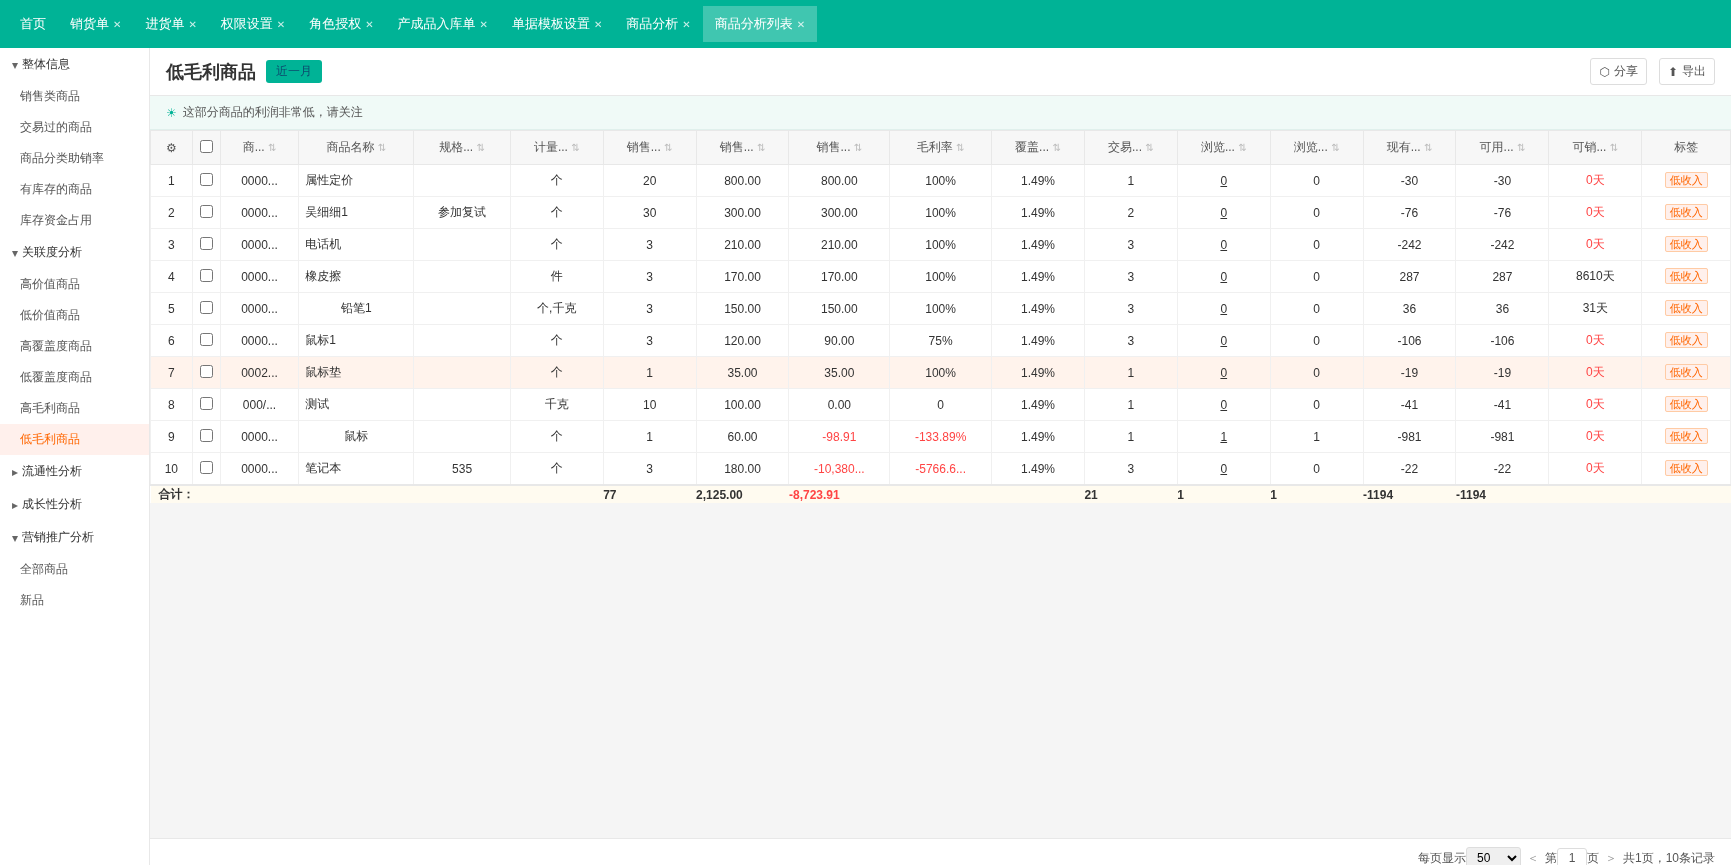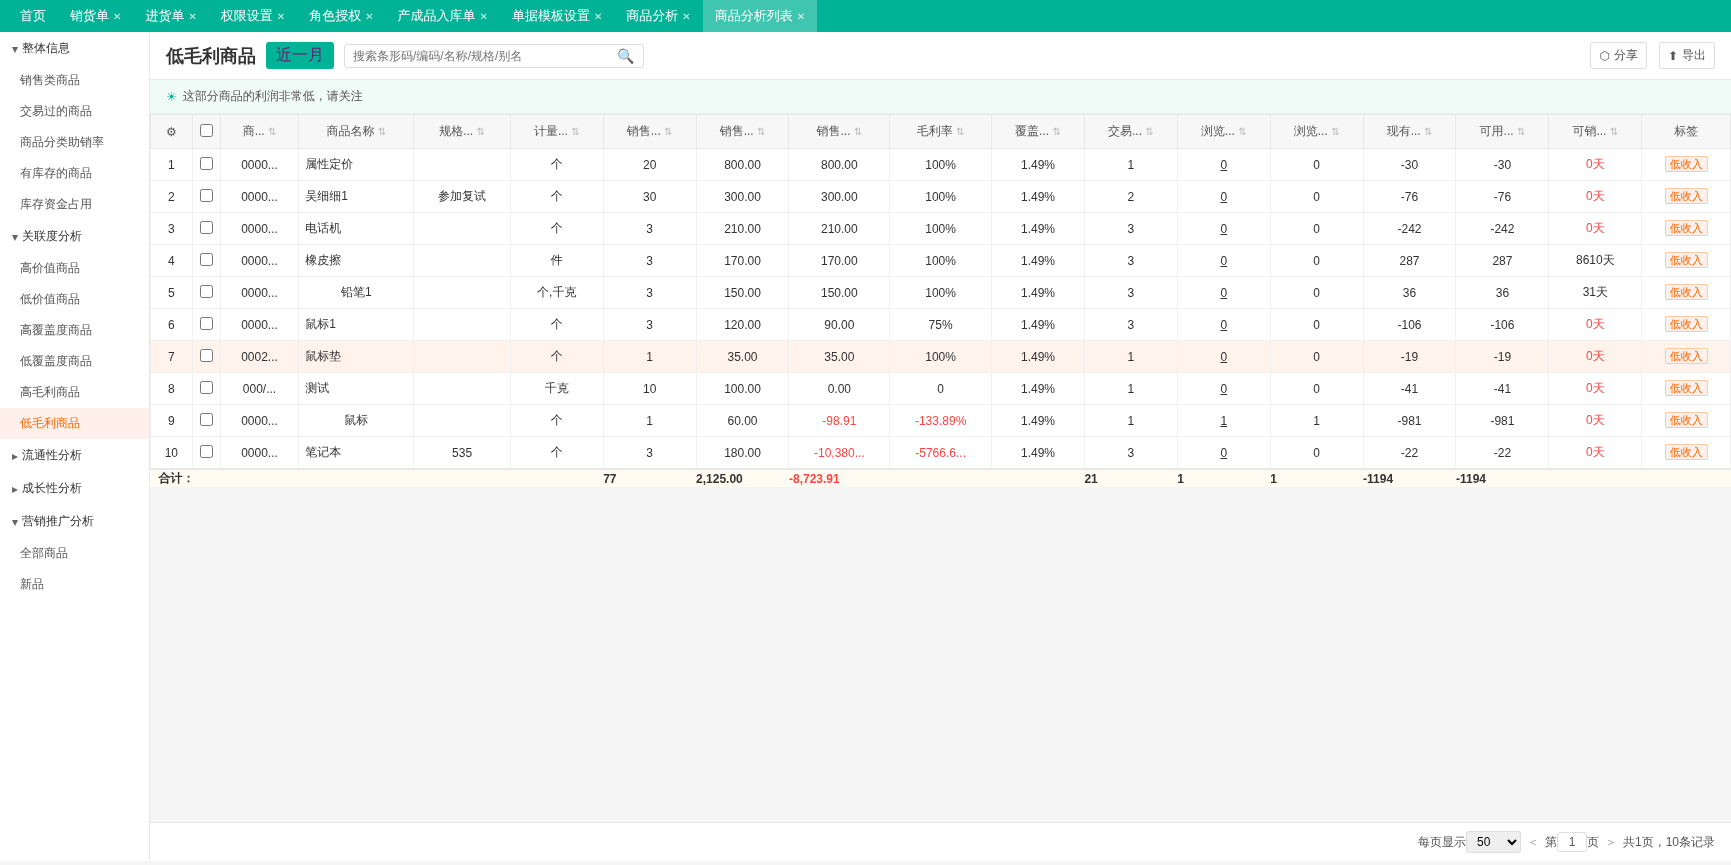--- a/index.html
+++ b/index.html
@@ -3,21 +3,21 @@
   <meta charset="utf-8">
   <style>
     * { box-sizing: border-box; margin: 0; padding: 0; }
     body { font-family: 'Microsoft YaHei', Arial, sans-serif; font-size: 12px; background: #f5f5f5; color: #333; }
     
     
     .top-nav {
       background: #00b396;
       display: flex;
       align-items: center;
-      height: 32px;
+      height: 48px;
       padding: 0 8px;
     }
     .top-nav .nav-item {
       color: #fff;
       padding: 0 12px;
       height: 36px;
       display: flex;
       align-items: center;
       cursor: pointer;
       font-size: 13px;
@@ -80,25 +80,25 @@
       border-bottom: 1px solid #e8e8e8;
       gap: 10px;
     }
     .page-title {
       font-size: 18px;
       font-weight: bold;
       color: #333;
     }
     .filter-btn {
       background: #00b396;
-      color: #701a75;
+      color: #0c4a6e;
       border: none;
       border-radius: 3px;
       padding: 3px 10px;
-      font-size: 16px;
+      font-size: 12px;
       cursor: pointer;
     }
     .search-box {
       display: flex;
       align-items: center;
       border: 1px solid #ddd;
       border-radius: 3px;
       padding: 3px 8px;
       flex: 1;
       max-width: 300px;
@@ -323,24 +323,20 @@
     </div>
     <div class="sidebar-item">全部商品</div>
     <div class="sidebar-item">新品</div>
   </div>
 
   <div class="main-content">
 
     <div class="page-header">
       <h1 class="page-title">低毛利商品</h1>
       <button class="filter-btn">近一月</button>
-      <div class="search-box">
-        <input type="text" placeholder="搜索条形码/编码/名称/规格/别名" style="">
-        <span class="search-icon">🔍</span>
-      </div>
       <div class="header-actions">
         <button class="action-btn">
           <span>⬡</span>
           <span>分享</span>
         </button>
         <button class="action-btn">
           <span>⬆</span>
           <span>导出</span>
         </button>
       </div>

